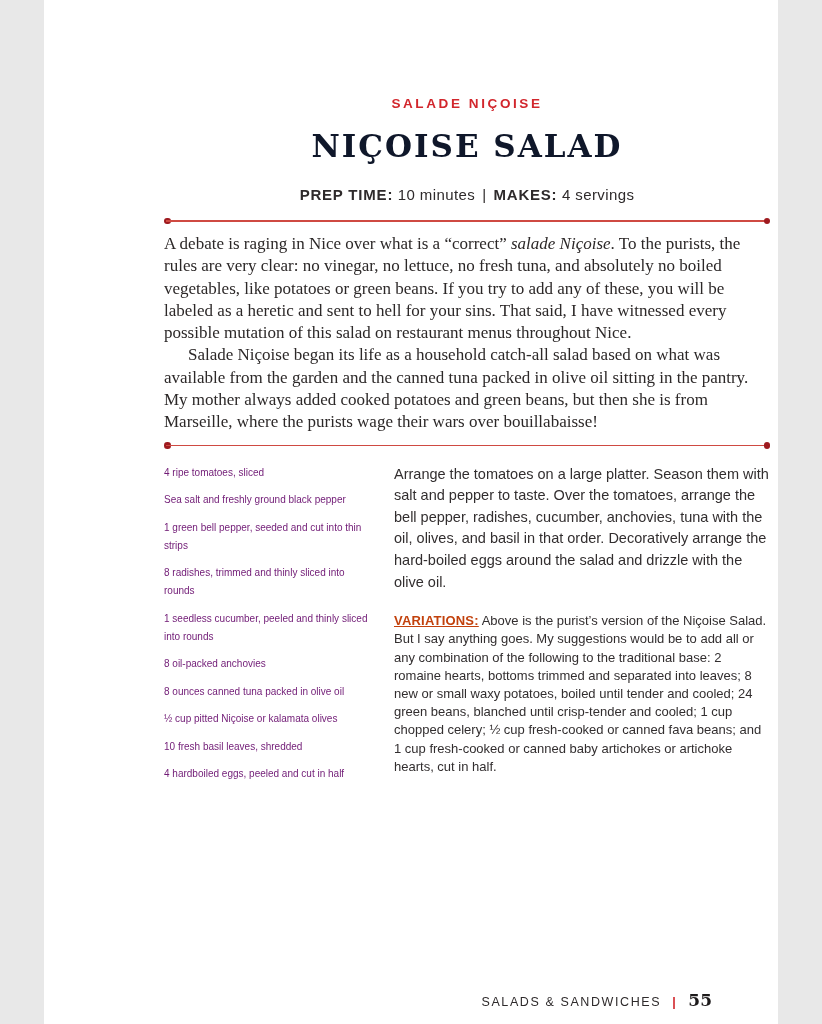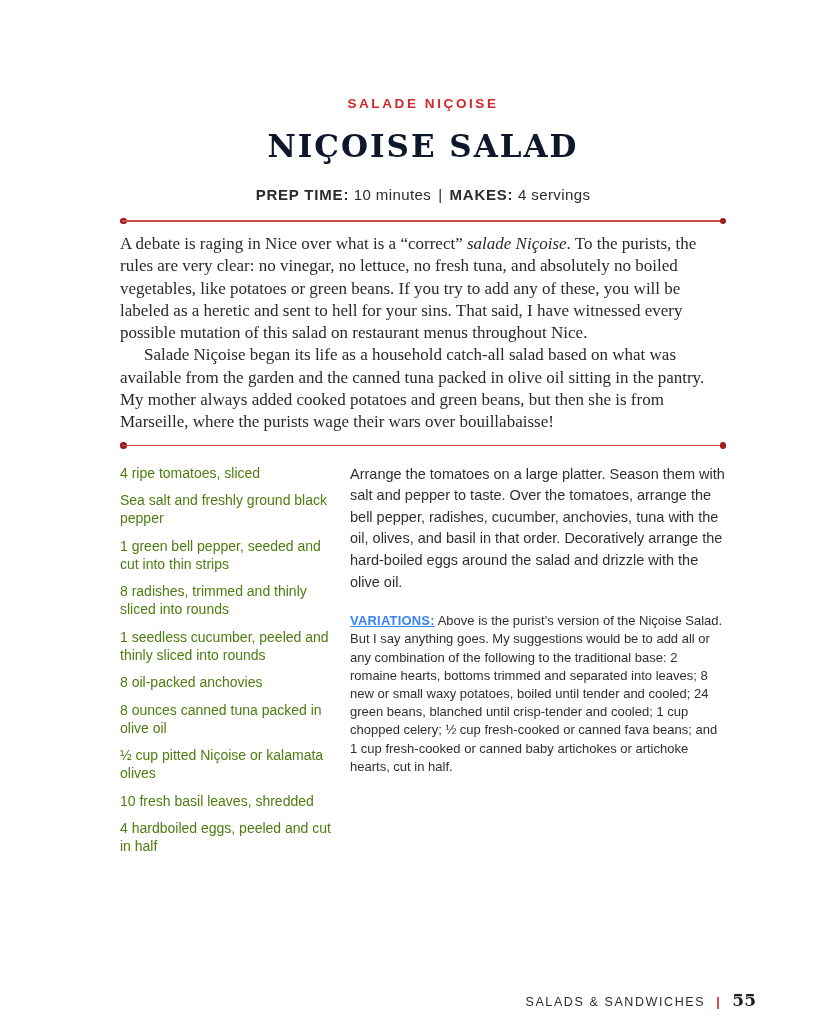--- a/index.html
+++ b/index.html
@@ -1,19 +1,19 @@
 <!DOCTYPE html>
 <html><head>
 <meta charset="utf-8">
 <style>
   * { margin: 0; padding: 0; box-sizing: border-box; }
   html, body { background: #e8e8e8; }
   .page {
     position: relative;
-    width: 822px;
+    width: 734px;
     height: 1024px;
     margin: 0 auto;
     background: #ffffff;
     font-family: "Liberation Sans", sans-serif;
     color: #332f30;
     overflow: hidden;
   }
   .content {
     position: absolute;
     left: 120px;
@@ -88,42 +88,42 @@
 
   
   .columns {
     display: flex;
     margin-top: 15px;
   }
   .ingredients {
     width: 213px;
     flex: 0 0 213px;
     list-style: none;
-    font-size: 14px;
+    font-size: 10px;
     line-height: 18px;
-    color: #4d7c0f;
+    color: #701a75;
   }
   .ingredients li { margin-bottom: 9.5px; }
   .method {
     flex: 1;
     margin-left: 17px;
   }
   .instructions {
     font-size: 14.5px;
     line-height: 21.6px;
     color: #322e2f;
   }
   .variations {
     margin-top: 19px;
     font-size: 13px;
     line-height: 18.2px;
     color: #322e2f;
   }
   .variations .var-label {
-    color: #3b82f6;
+    color: #c2410c;
     font-weight: bold;
     text-decoration: underline;
     letter-spacing: 0.2px;
   }
 
   
   .footer {
     position: absolute;
     right: 66px;
     top: 990px;

